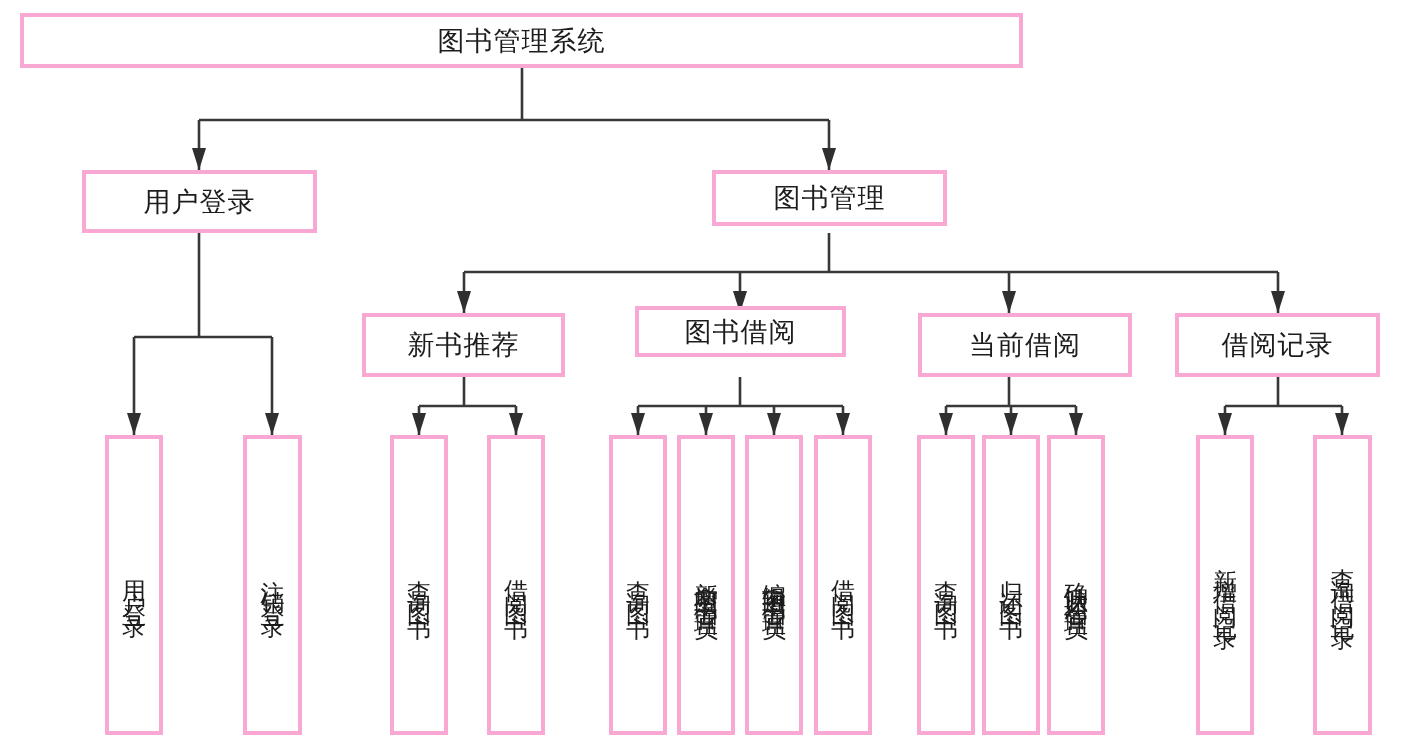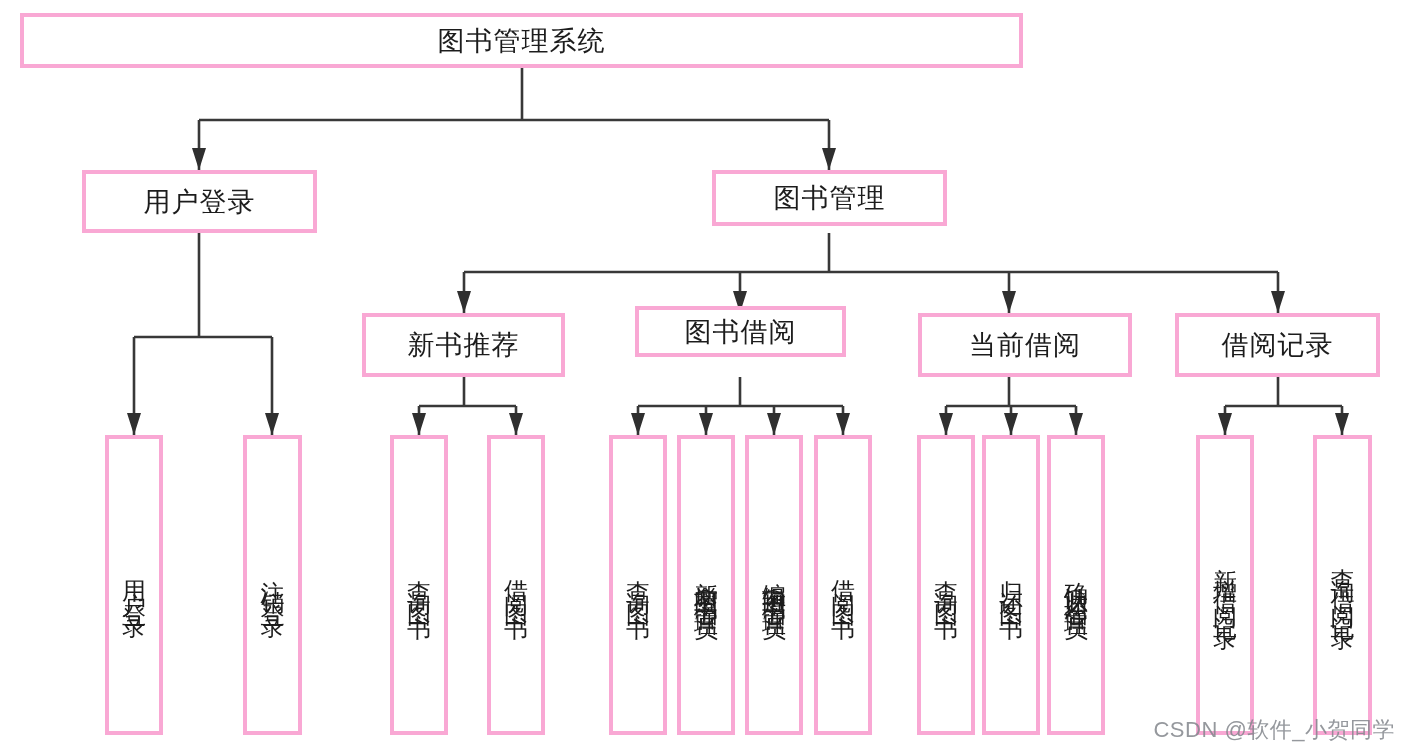--- a/index.html
+++ b/index.html
@@ -155,15 +155,14 @@
     <span>确认归还（管理员）</span>
   </div>
 
   <div class="box vbox" style="left:1196px;">
     <span>新增借阅记录</span>
   </div>
   <div class="box vbox" style="left:1313px; width:59px;">
     <span>查询借阅记录</span>
   </div>
 
-  <div class="watermark">CSDN @软件_小贺同学</div>
 
 </div>
 
 </body></html>

